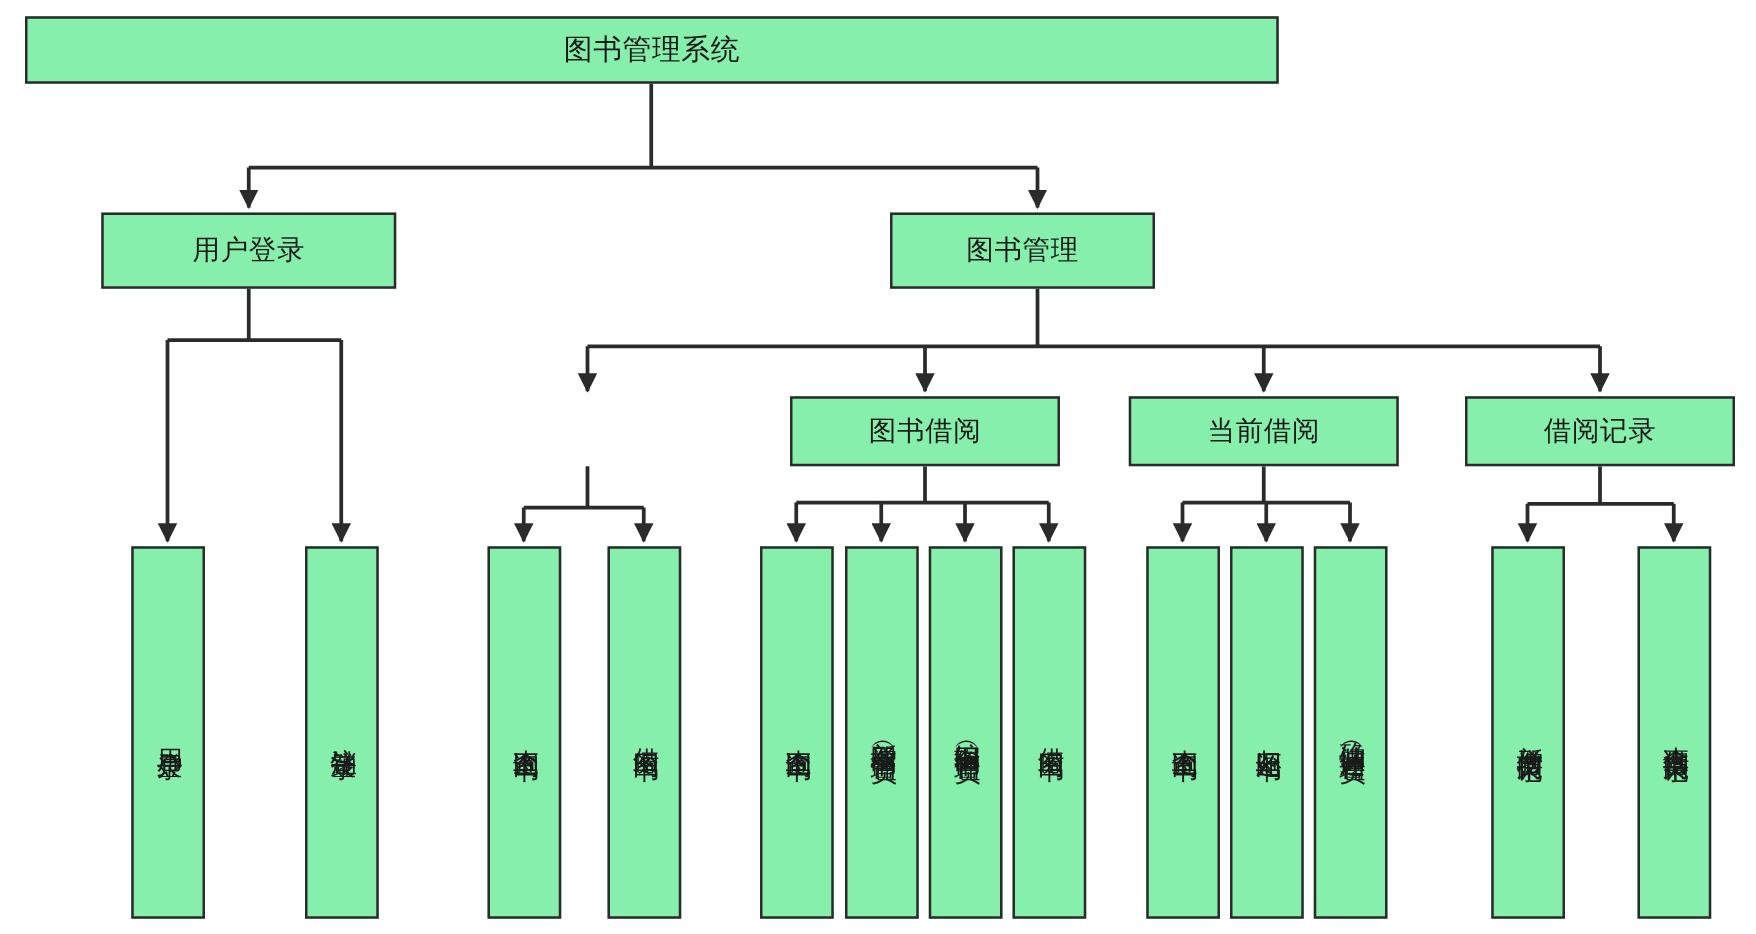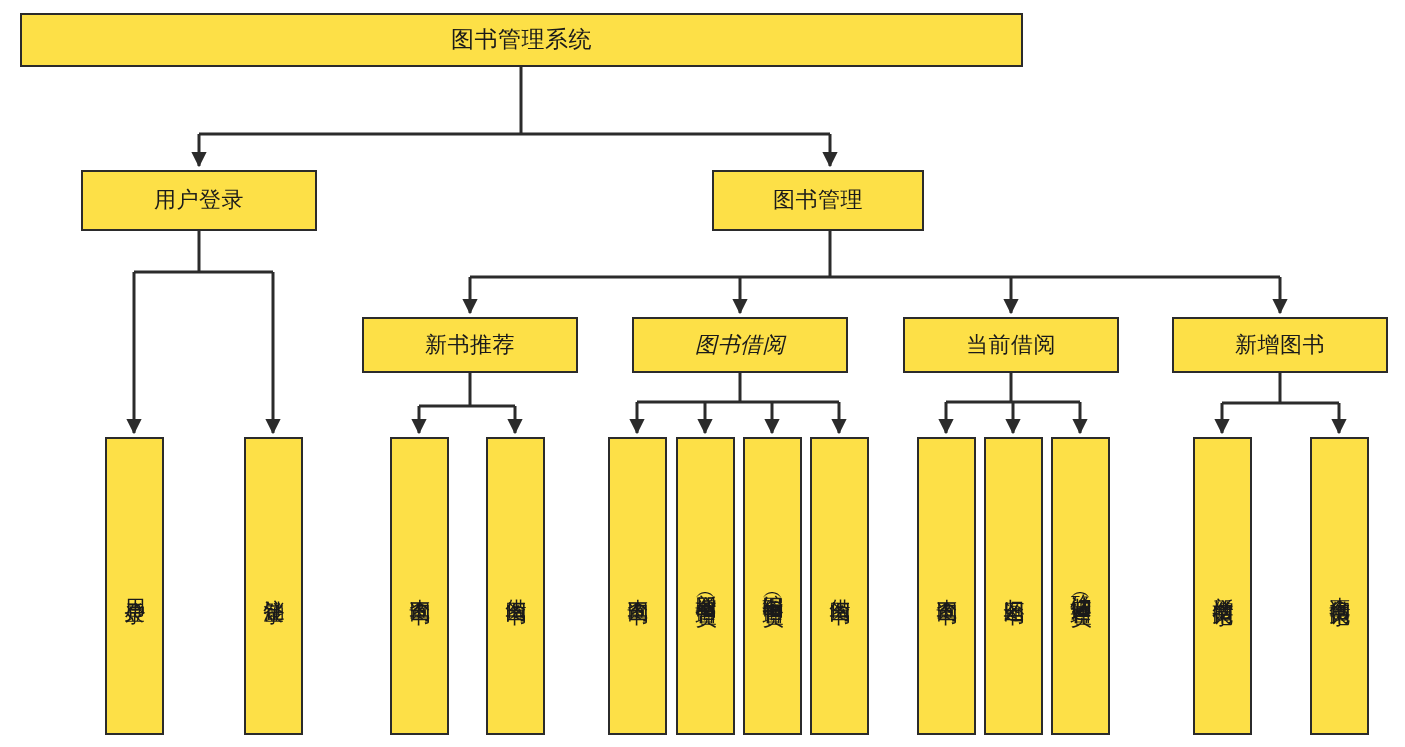--- a/index.html
+++ b/index.html
@@ -20,21 +20,21 @@
   #wires {
     position: absolute;
     left: 0; top: 0;
     width: 1405px;
     height: 747px;
     pointer-events: none;
   }
   .node {
     position: absolute;
     box-sizing: border-box;
-    background: #fde047;
+    background: #86efac;
     border: 2.5px solid #2b2b2b;
     display: flex;
     align-items: center;
     justify-content: center;
     color: #1a1a1a;
   }
   .node .lbl {
     display: block;
     text-align: center;
     white-space: nowrap;
@@ -132,34 +132,31 @@
   </div>
 
   <div class="node h-node" style="left:81px; top:170px; width:236px; height:61px;">
     <span class="lbl">用户登录</span>
   </div>
 
   <div class="node h-node" style="left:712px; top:170px; width:212px; height:61px;">
     <span class="lbl">图书管理</span>
   </div>
 
-  <div class="node h-node" style="left:362px; top:317px; width:216px; height:56px;">
-    <span class="lbl">新书推荐</span>
-  </div>
-
-  <div class="node h-node" style="left:632px; top:317px; width:216px; height:56px;font-style:italic;">
+
+  <div class="node h-node" style="left:632px; top:317px; width:216px; height:56px;">
     <span class="lbl">图书借阅</span>
   </div>
 
   <div class="node h-node" style="left:903px; top:317px; width:216px; height:56px;">
     <span class="lbl">当前借阅</span>
   </div>
 
   <div class="node h-node" style="left:1172px; top:317px; width:216px; height:56px;">
-    <span class="lbl">新增图书</span>
+    <span class="lbl">借阅记录</span>
   </div>
 
   <div class="node v-node" style="left:105px; top:437px; width:59px; height:298px;">
     <span class="lbl">用户登录</span>
   </div>
 
   <div class="node v-node" style="left:244px; top:437px; width:59px; height:298px;">
     <span class="lbl">注销登录</span>
   </div>
 

